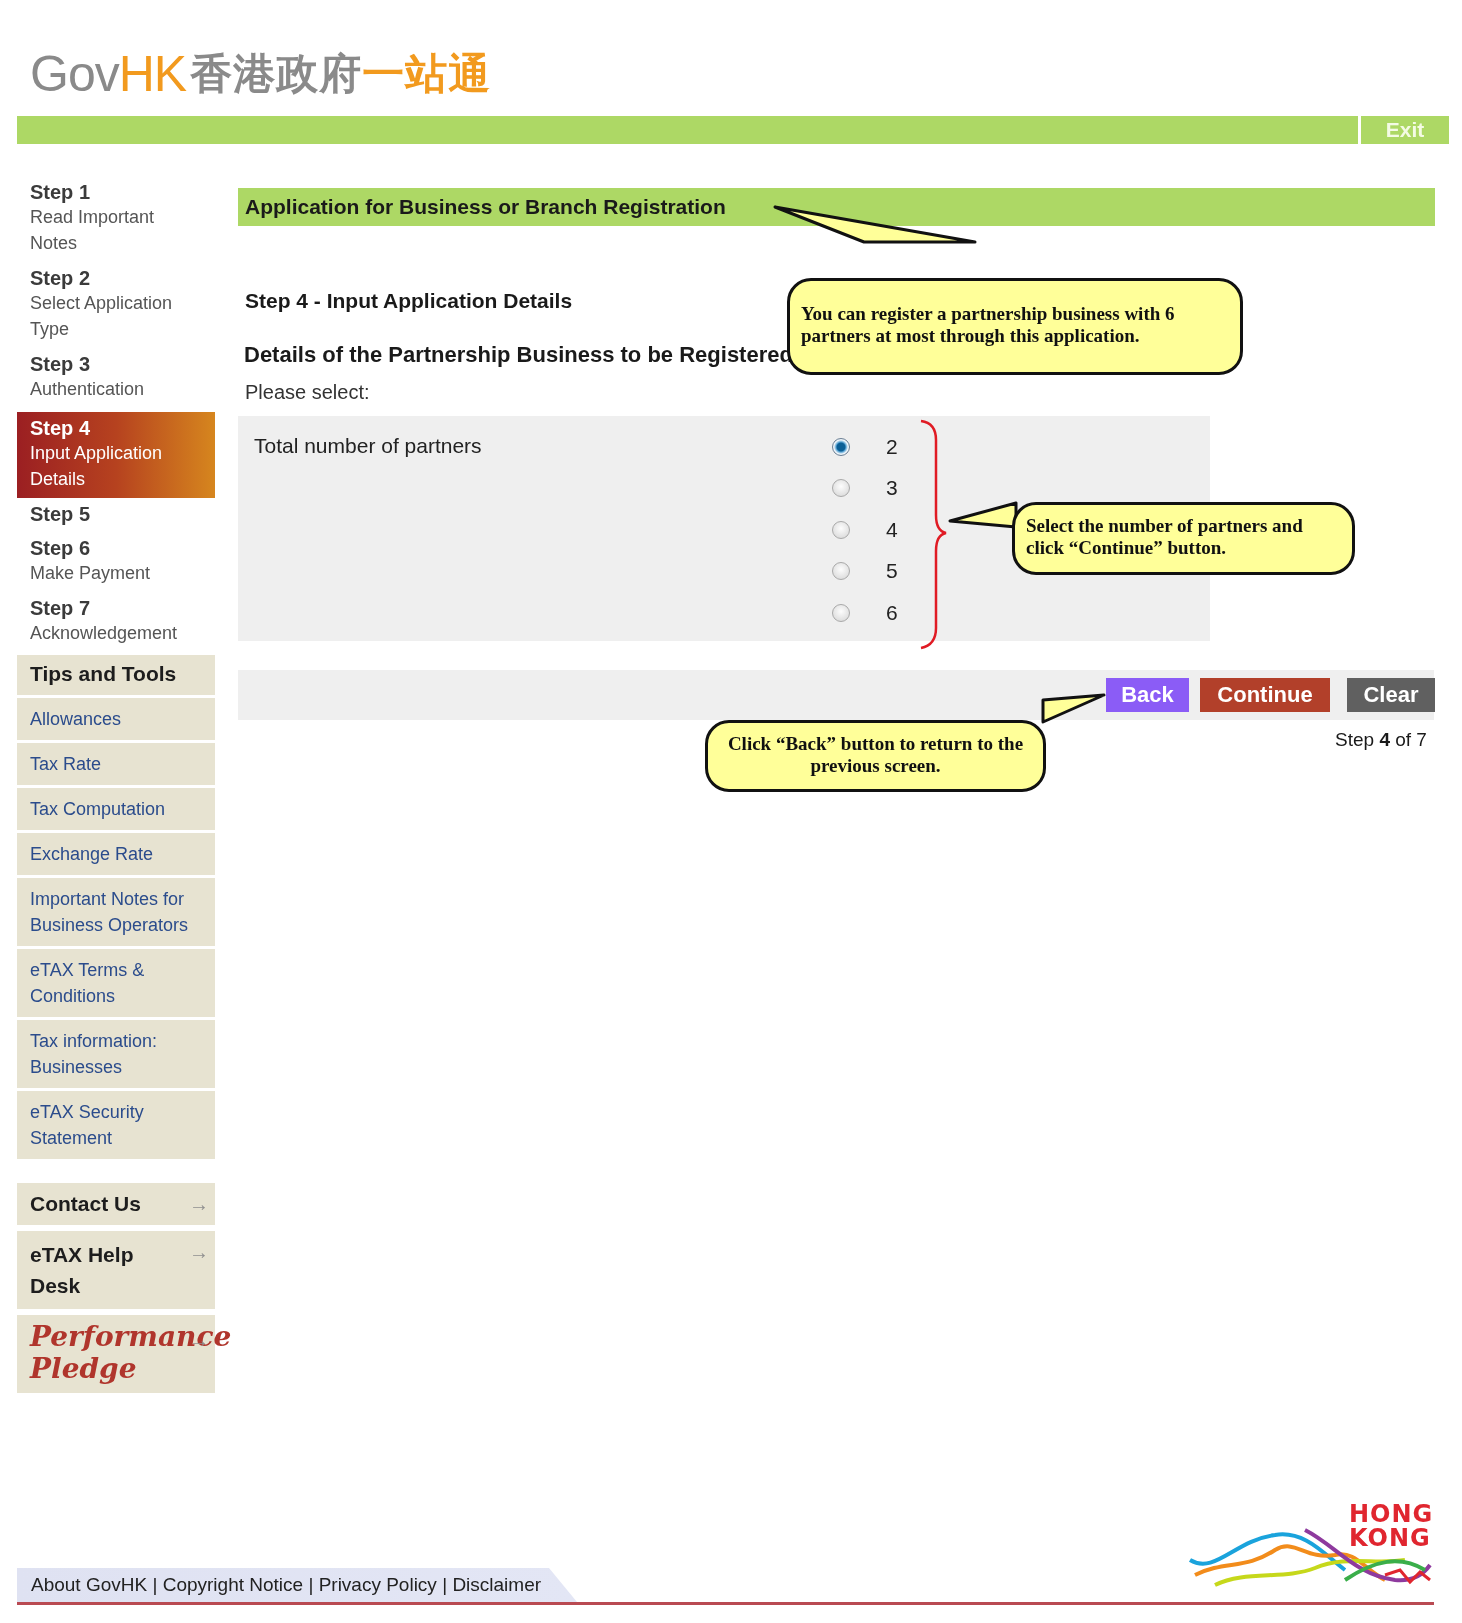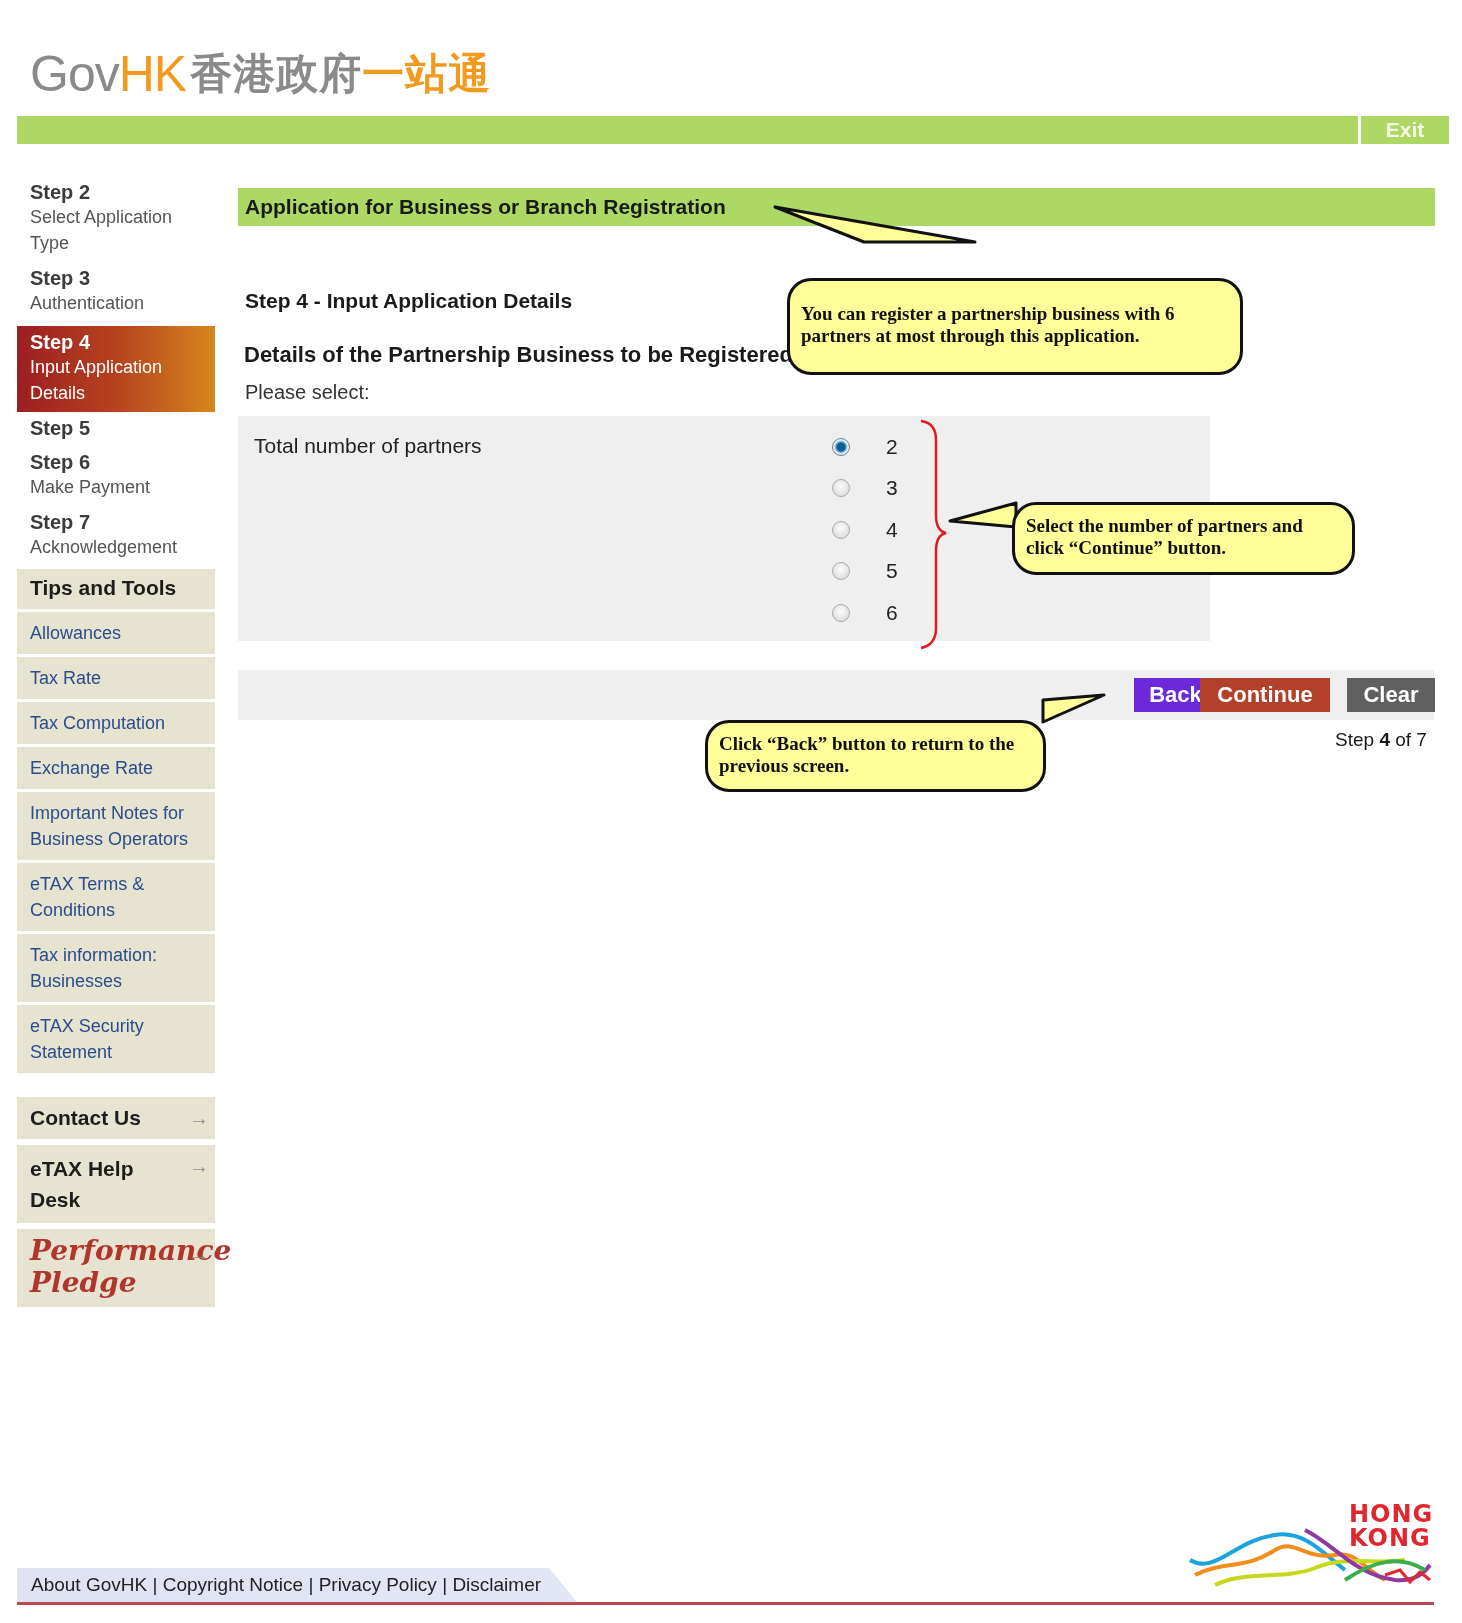--- a/index.html
+++ b/index.html
@@ -42,33 +42,33 @@
   .form-label { position: absolute; left: 16px; top: 18px; font-size: 21px; color: #222; }
   .radio-row { position: absolute; left: 594px; display: flex; align-items: center; height: 30px; }
   .radio { width: 18px; height: 18px; border-radius: 50%; border: 1px solid #a9a9a9;
            background: radial-gradient(circle at 50% 40%, #fdfdfd 0%, #dcdcdc 80%); }
   .radio.checked { border-color: #6b7f94; background: radial-gradient(circle at 50% 50%, #0b5f96 0 4px, #5aa4d3 5px, #f0f6fb 7px, #d5dde6 100%); }
   .radio-val { font-size: 21px; color: #222; margin-left: 36px; }
 
   .action-bar { position: absolute; left: 238px; top: 670px; width: 1196px; height: 50px; background: #efefef; }
   .btn { position: absolute; top: 678px; height: 34px; color: #fff; font-weight: bold; font-size: 22px;
          display: flex; align-items: center; justify-content: center; cursor: pointer; }
-  .btn-back { left: 1106px; width: 83px; background: #6d28d9; margin-left: 28px; }
+  .btn-back { left: 1106px; width: 83px; background: #8b5cf6; }
   .btn-continue { left: 1200px; width: 130px; background: #b2402a; }
   .btn-clear { left: 1347px; width: 88px; background: #606060; }
   .step-count { position: absolute; left: 1335px; top: 729px; font-size: 19px; color: #1a1a1a; }
   .step-count b { font-weight: bold; }
 
   
   .callout { position: absolute; background: #ffff99; border: 3px solid #111; border-radius: 24px;
              font-family: "Liberation Serif", "DejaVu Serif", serif; font-weight: bold; font-size: 19px;
              line-height: 22px; color: #111; padding: 10px 11px; margin-top: 37px; }
   .callout-1 { left: 787px; top: 241px; width: 456px; height: 97px; }
   .callout-2 { left: 1012px; top: 465px; width: 343px; height: 73px; }
-  .callout-3 { left: 705px; top: 683px; width: 341px; height: 72px; }
+  .callout-3 { left: 705px; top: 683px; width: 341px; height: 72px; text-align: center; }
   svg.overlay { position: absolute; left: 0; top: 0; pointer-events: none; }
 
   
   .hk-logo { position: absolute; left: 1185px; top: 1500px; width: 250px; height: 90px; }
   .hk-text { position: absolute; left: 1349px; top: 1502px; color: #e0262f; font-weight: bold; font-size: 24px; line-height: 24px; letter-spacing: 1px; font-family: "DejaVu Sans", sans-serif; }
   .footer-tab { position: absolute; left: 17px; top: 1568px; height: 34px; width: 560px;
                 background: linear-gradient(90deg, #dfe2f2 0%, #e3e6f5 100%);
                 clip-path: polygon(0 0, 95% 0, 100% 100%, 0 100%); padding: 6px 14px;
                 font-size: 19px; color: #222; }
   .footer-tab a { color: #222; text-decoration: none; }
@@ -81,20 +81,24 @@
   <span class="gov">Gov</span>
   <span class="hk">HK</span>
   <span class="cn-grey">香港政府</span>
   <span class="cn-orange">一站通</span>
 </div>
 <div class="topbar"></div>
 <div class="exit-btn">Exit</div>
 
 <div class="sidebar">
   <div class="step">
+    <div class="step-title">Step 1</div>
+    <div class="step-desc" style="width:150px">Read Important Notes</div>
+  </div>
+  <div class="step">
     <div class="step-title">Step 2</div>
     <div class="step-desc" style="width:165px">Select Application Type</div>
   </div>
   <div class="step">
     <div class="step-title">Step 3</div>
     <div class="step-desc">Authentication</div>
   </div>
   <div class="step active" style="margin-top:4px">
     <div class="step-title">Step 4</div>
     <div class="step-desc" style="width:160px">Input Application Details</div>

